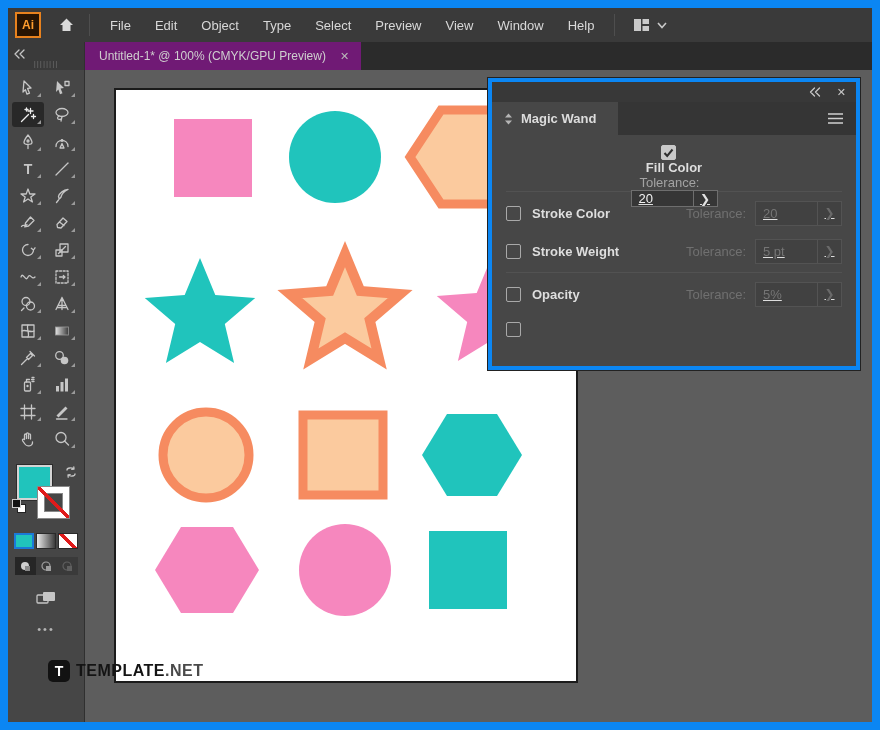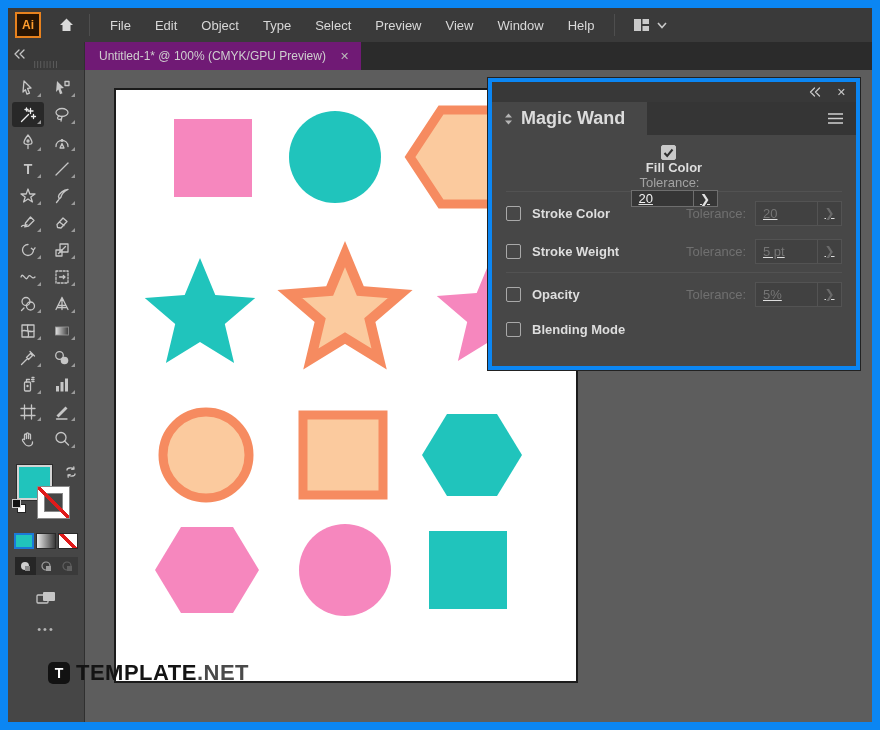--- a/index.html
+++ b/index.html
@@ -52,40 +52,40 @@
   .tabbar{height:28px;background:#2b2b2b;display:flex;align-items:stretch;}
   .doc-tab{background:#701a75;display:flex;align-items:center;gap:14px;padding:0 12px 0 14px;color:#cfcfcf;font-size:12px;}
   .tab-close{color:#b9b9b9;font-size:11px;}
   .canvas{flex:1;position:relative;background:#5d5d5d;overflow:hidden;}
   .artboard{position:absolute;left:29px;top:18px;width:464px;height:595px;background:#fff;border:2px solid #1b1b1b;}
   .artboard svg{position:absolute;inset:0;}
   
   .mw-outer{position:absolute;top:8px;right:12px;width:372px;height:292px;border:4px solid #0b86f3;background:#474747;z-index:40;box-shadow:0 0 0 1px #222;}
   .mw-strip{height:20px;background:#383838;display:flex;align-items:center;justify-content:flex-end;gap:16px;padding:0 10px;}
   .mw-tabrow{height:33px;background:#353535;display:flex;align-items:stretch;position:relative;}
-  .mw-tab{background:#474747;display:flex;align-items:center;gap:8px;padding:0 22px 0 12px;color:#dcdcdc;font-size:18px;font-weight:bold;}
+  .mw-tab{background:#474747;display:flex;align-items:center;gap:8px;padding:0 22px 0 12px;color:#dcdcdc;font-size:13px;font-weight:bold;}
   .mw-menu{position:absolute;right:12px;top:9px;}
   .mw-body{padding:10px 14px 0 14px;color:#dedede;font-size:13px;}
   .mw-row{display:flex;align-items:center;height:38px;}
   .mw-row.tall{height:44px;flex-direction:column;}
   .cb{width:15px;height:15px;border:1.5px solid #a9a9a9;border-radius:2px;margin-right:11px;flex:none;display:flex;align-items:center;justify-content:center;}
   .cb.checked{background:#c9c9c9;border-color:#c9c9c9;}
   .mw-label{font-weight:bold;flex:1;}
   .tol-label{color:#a3a3a3;margin-right:9px;font-weight:normal;}
   .tol-group{display:flex;height:25px;text-decoration:underline;}
   .tol-input{width:62px;background:#363636;border:1px solid #6e6e6e;border-right:none;color:#f2f2f2;padding:0 7px;display:flex;align-items:center;}
   .tol-btn{width:25px;background:#363636;border:1px solid #6e6e6e;display:flex;align-items:center;justify-content:center;color:#e3e3e3;font-size:12px;}
   .mw-row.disabled .tol-label{color:#707070;}
   .mw-row.disabled .tol-input{background:#414141;border-color:#535353;color:#757575;}
   .mw-row.disabled .tol-btn{background:#414141;border-color:#535353;color:#6a6a6a;}
   .mw-div{height:1px;background:#3a3a3a;border-bottom:1px solid #525252;margin:2px 0;}
   
   .watermark{position:absolute;left:40px;top:652px;display:flex;align-items:center;gap:6px;z-index:60;}
   .wm-icon{width:22px;height:22px;background:#121212;border-radius:5px;color:#fff;font-weight:bold;font-size:14px;display:flex;align-items:center;justify-content:center;}
-  .wm-text{font-size:22px;font-weight:bold;letter-spacing:.5px;color:#141414;}
+  .wm-text{font-size:16px;font-weight:bold;letter-spacing:.5px;color:#141414;}
   .wm-text .tld{color:#4a4a4a;font-weight:bold;}
 </style>
 </head>
 <body>
 
 <div class="screen">
 
   <div class="menubar">
     <div class="ai-logo">Ai</div>
     <div class="home-btn">
@@ -453,21 +453,20 @@
               <span class="mw-label">Opacity</span>
               <span class="tol-label">Tolerance:</span>
               <span class="tol-group">
                 <span class="tol-input">5%</span>
                 <span class="tol-btn">❯</span>
               </span>
             </div>
 
             <div class="mw-row" style="height:32px;">
               <span class="cb"></span>
-              <span class="mw-label">Blending Mode</span>
             </div>
           </div>
         </div>
       </div>
     </div>
   </div>
 
   <div class="watermark">
     <span class="wm-icon">T</span>
     <span class="wm-text"><span>TEMPLATE</span><span class="tld">.NET</span></span>

